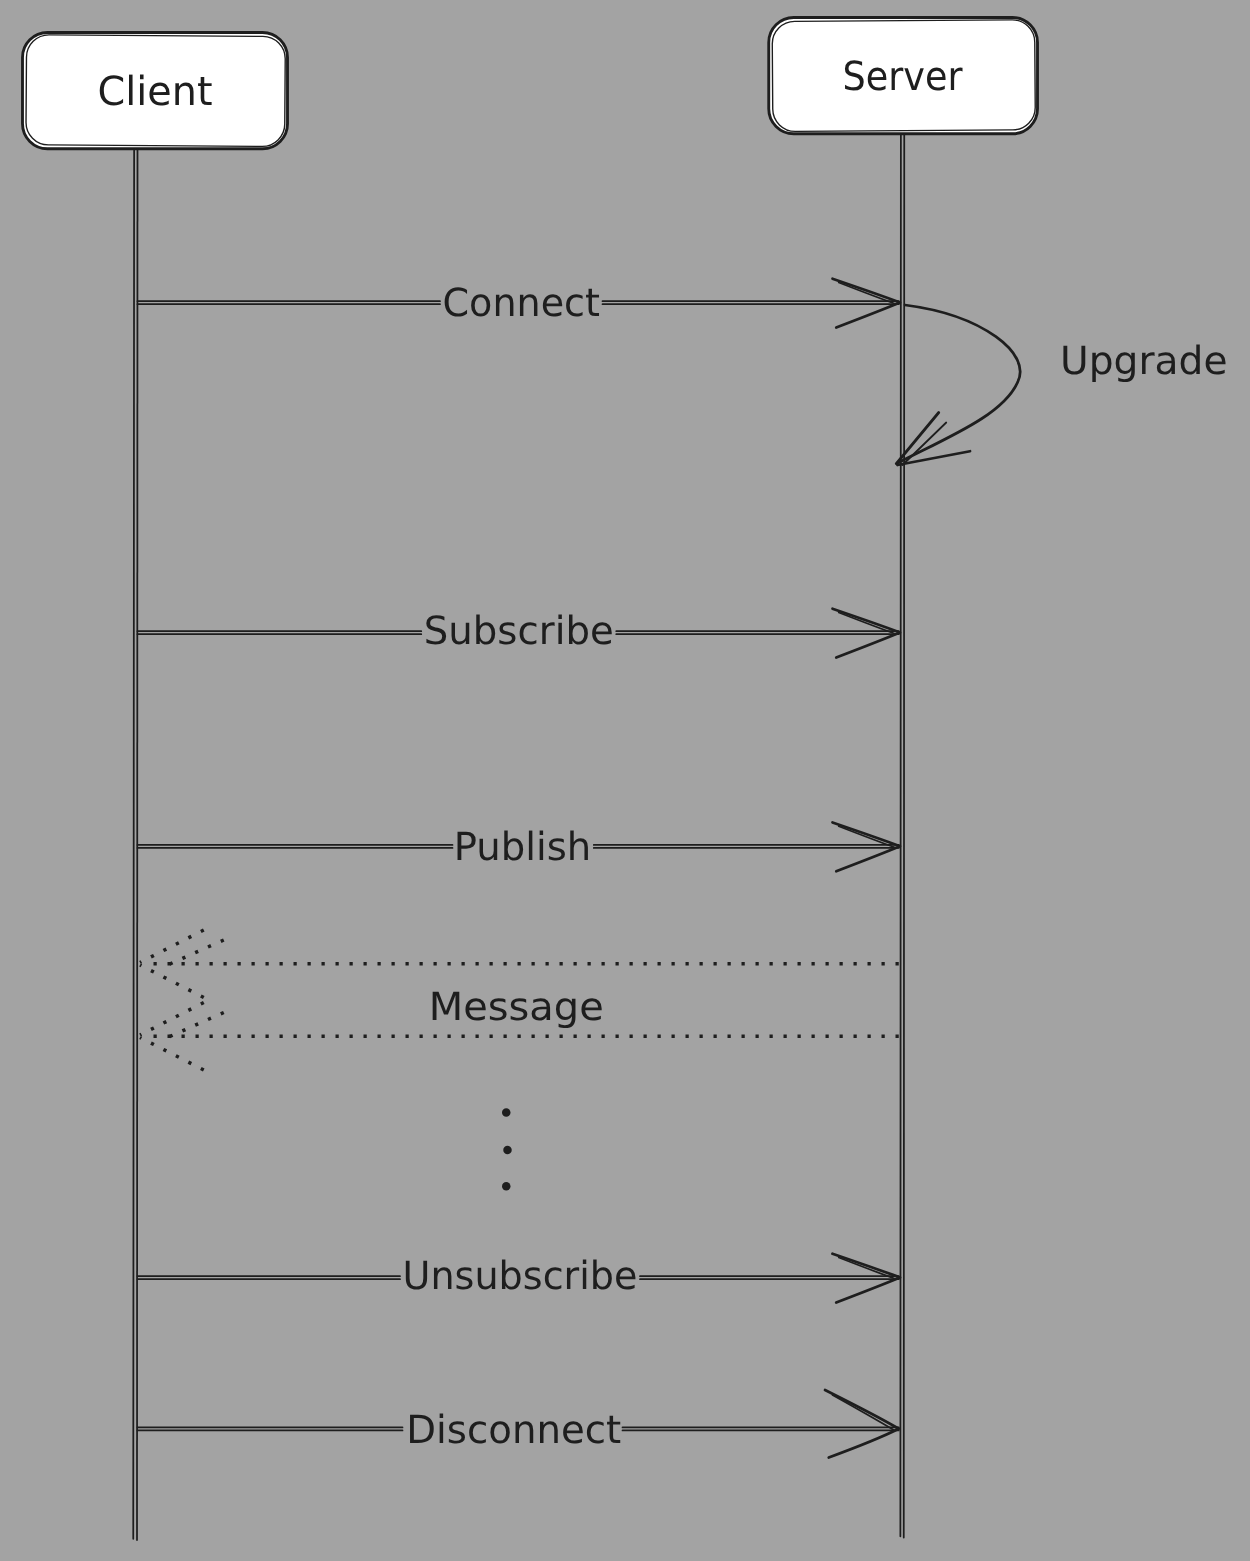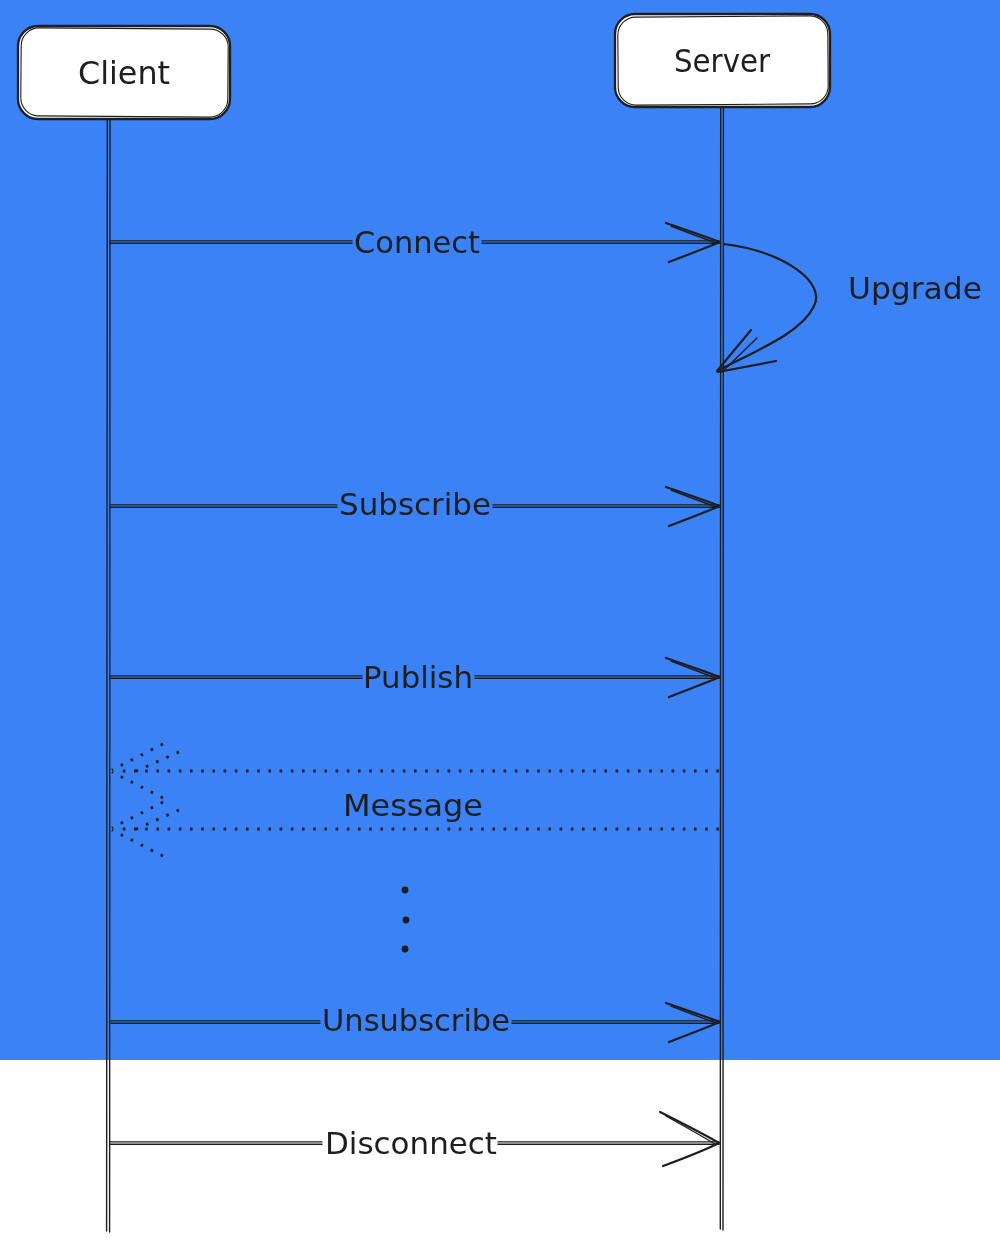--- a/index.html
+++ b/index.html
@@ -6,22 +6,22 @@
     margin: 0;
     padding: 0;
     background: #ffffff;
     width: 1000px;
     height: 1249px;
     font-family: "DejaVu Sans", "Liberation Sans", sans-serif;
   }
   .canvas {
     position: relative;
     width: 1000px;
-    height: 1060px;
-    background: #3b82f6;
+    height: 1249px;
+    background: #a3a3a3;
   }
   svg { display: block; }
   .stroke {
     fill: none;
     stroke: #1e1e1e;
     stroke-linecap: round;
     stroke-linejoin: round;
   }
   .thin   { stroke-width: 1.4; }
   .mid    { stroke-width: 2.2; }

